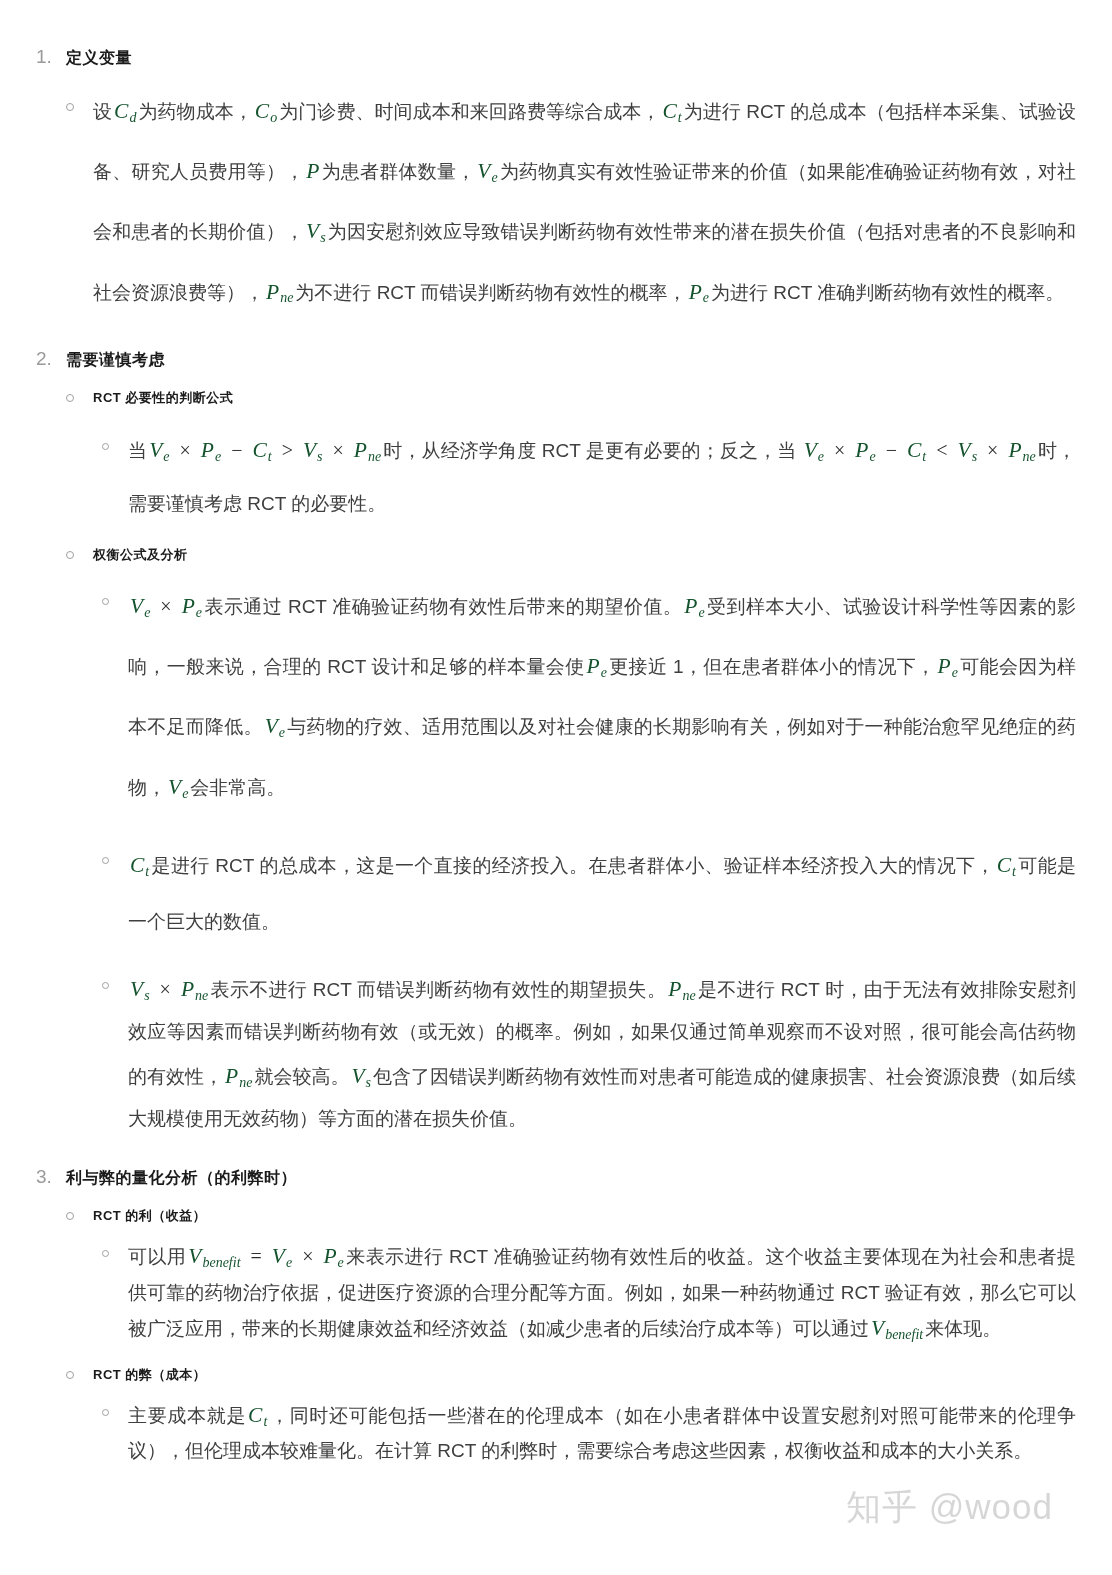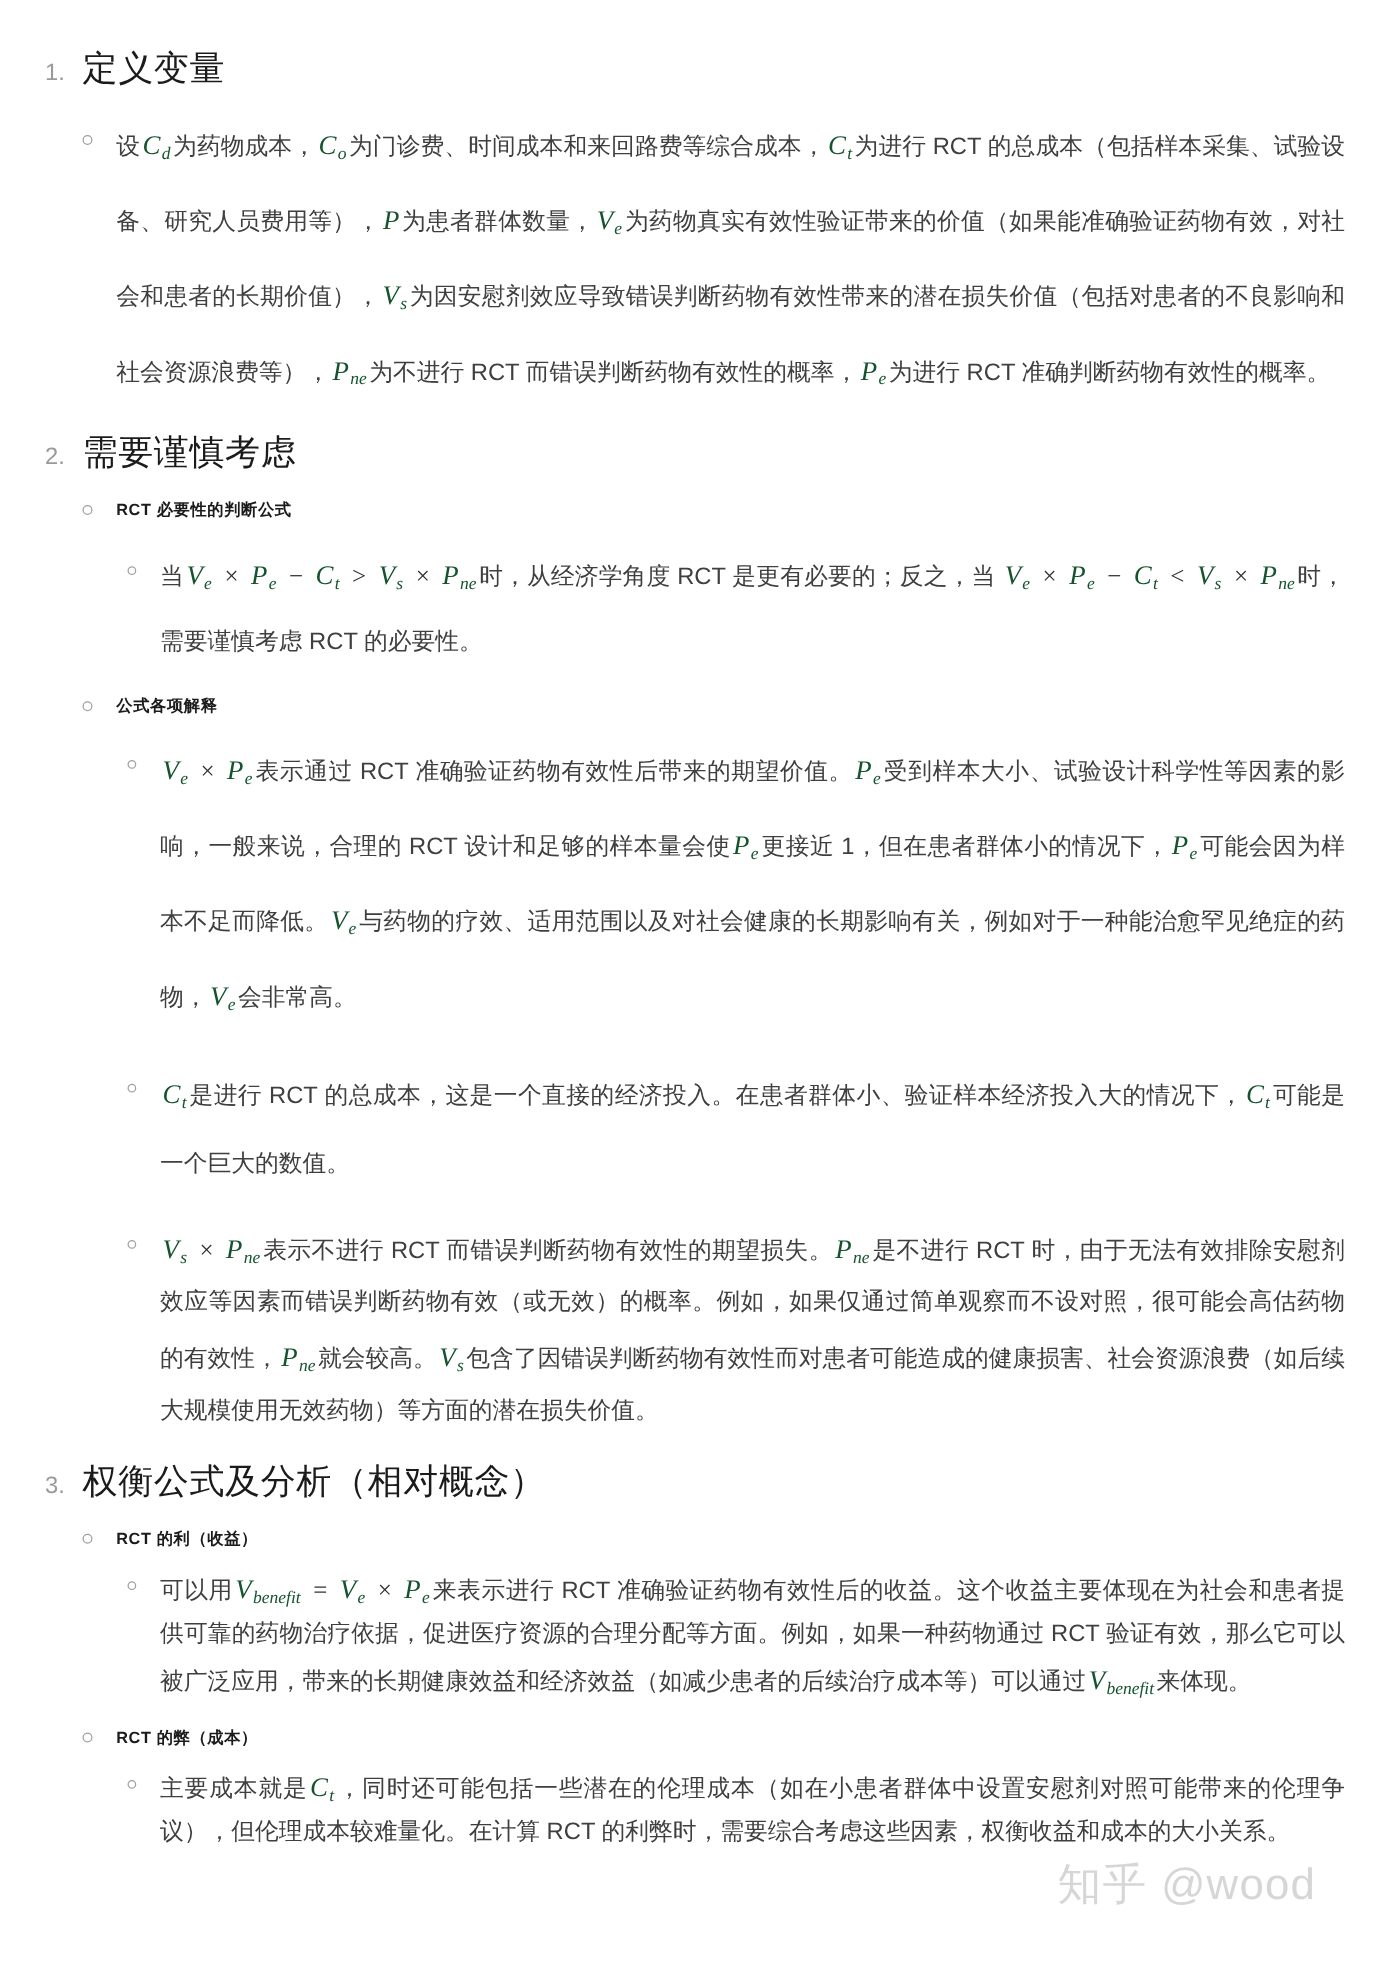--- a/index.html
+++ b/index.html
@@ -12,21 +12,21 @@
     font-family: "Liberation Sans", "DejaVu Sans", sans-serif;
     font-size: 19px;
     color: #3f3f3f;
     overflow: hidden;
     background: #ffffff;
   }
   
   .l1 + .l1 { margin-top: 16px; }
   .l1-head { display: flex; align-items: baseline; margin: 12px 0 4px 0; }
   .l1-num { color: #9a9a9a; font-size: 19px; min-width: 30px; flex: 0 0 auto; }
-  .l1-title { font-weight: normal; color: #1b1b1b; font-size: 28px; letter-spacing: .5px; }
+  .l1-title { font-weight: bold; color: #1b1b1b; font-size: 16px; letter-spacing: .5px; margin-top: 12px; }
   .l1-body { margin-left: 30px; }
 
   
   .l2-head { display: flex; align-items: center; margin: 18px 0 8px 0; }
   .l2-title { font-weight: bold; color: #1b1b1b; font-size: 13px; letter-spacing: .5px; }
 
   
   .bullet {
     width: 8px; height: 8px;
     border: 1.5px solid #a0a0a0;
@@ -122,21 +122,21 @@
             <div class="l3-wrap">
               <div class="para l3 p1-0-0">
                 <span class="bullet b3"></span>
                 <div class="para-text">当<span class="mf"><span class="mv">V<sub>e</sub></span><span class="mo">×</span><span class="mv">P<sub>e</sub></span><span class="mo">−</span><span class="mv">C<sub>t</sub></span><span class="mo">&gt;</span><span class="mv">V<sub>s</sub></span><span class="mo">×</span><span class="mv">P<sub>ne</sub></span></span>时，从经济学角度 RCT 是更有必要的；反之，当 <span class="mf"><span class="mv">V<sub>e</sub></span><span class="mo">×</span><span class="mv">P<sub>e</sub></span><span class="mo">−</span><span class="mv">C<sub>t</sub></span><span class="mo">&lt;</span><span class="mv">V<sub>s</sub></span><span class="mo">×</span><span class="mv">P<sub>ne</sub></span></span>时，需要谨慎考虑 RCT 的必要性。</div>
               </div>
             </div>
           </div>
           <div class="group">
             <div class="l2-head">
               <span class="bullet"></span>
-              <span class="l2-title">公式各项解释</span>
+              <span class="l2-title">权衡公式及分析</span>
             </div>
             <div class="l3-wrap">
               <div class="para l3 p1-1-0">
                 <span class="bullet b3"></span>
                 <div class="para-text"><span class="mf"><span class="mv">V<sub>e</sub></span><span class="mo">×</span><span class="mv">P<sub>e</sub></span></span>表示通过 RCT 准确验证药物有效性后带来的期望价值。<span class="mv">P<sub>e</sub></span>受到样本大小、试验设计科学性等因素的影响，一般来说，合理的 RCT 设计和足够的样本量会使<span class="mv">P<sub>e</sub></span>更接近 1，但在患者群体小的情况下，<span class="mv">P<sub>e</sub></span>可能会因为样本不足而降低。<span class="mv">V<sub>e</sub></span>与药物的疗效、适用范围以及对社会健康的长期影响有关，例如对于一种能治愈罕见绝症的药物，<span class="mv">V<sub>e</sub></span>会非常高。</div>
               </div>
               <div class="para l3 p1-1-1">
                 <span class="bullet b3"></span>
                 <div class="para-text"><span class="mv">C<sub>t</sub></span>是进行 RCT 的总成本，这是一个直接的经济投入。在患者群体小、验证样本经济投入大的情况下，<span class="mv">C<sub>t</sub></span>可能是一个巨大的数值。</div>
               </div>
@@ -144,21 +144,21 @@
                 <span class="bullet b3"></span>
                 <div class="para-text"><span class="mf"><span class="mv">V<sub>s</sub></span><span class="mo">×</span><span class="mv">P<sub>ne</sub></span></span>表示不进行 RCT 而错误判断药物有效性的期望损失。<span class="mv">P<sub>ne</sub></span>是不进行 RCT 时，由于无法有效排除安慰剂效应等因素而错误判断药物有效（或无效）的概率。例如，如果仅通过简单观察而不设对照，很可能会高估药物的有效性，<span class="mv">P<sub>ne</sub></span>就会较高。<span class="mv">V<sub>s</sub></span>包含了因错误判断药物有效性而对患者可能造成的健康损害、社会资源浪费（如后续大规模使用无效药物）等方面的潜在损失价值。</div>
               </div>
             </div>
           </div>
         </div>
       </div>
       <div class="l1">
         <div class="l1-head">
           <span class="l1-num">3.</span>
-          <span class="l1-title">权衡公式及分析（相对概念）</span>
+          <span class="l1-title">利与弊的量化分析（的利弊时）</span>
         </div>
         <div class="l1-body">
           <div class="group">
             <div class="l2-head">
               <span class="bullet"></span>
               <span class="l2-title">RCT 的利（收益）</span>
             </div>
             <div class="l3-wrap">
               <div class="para l3 p2-0-0">
                 <span class="bullet b3"></span>

